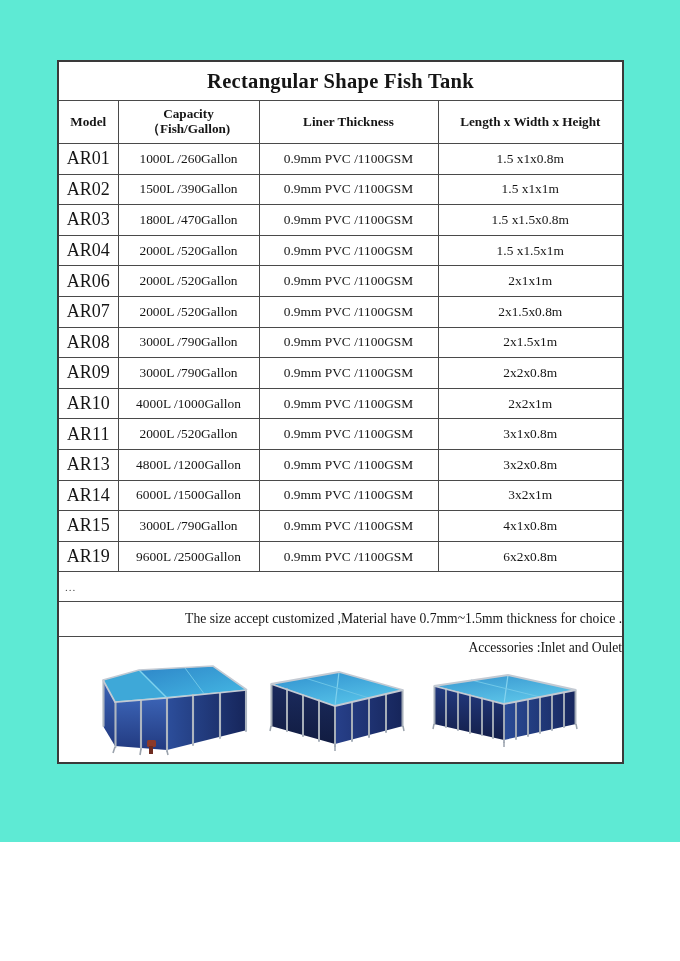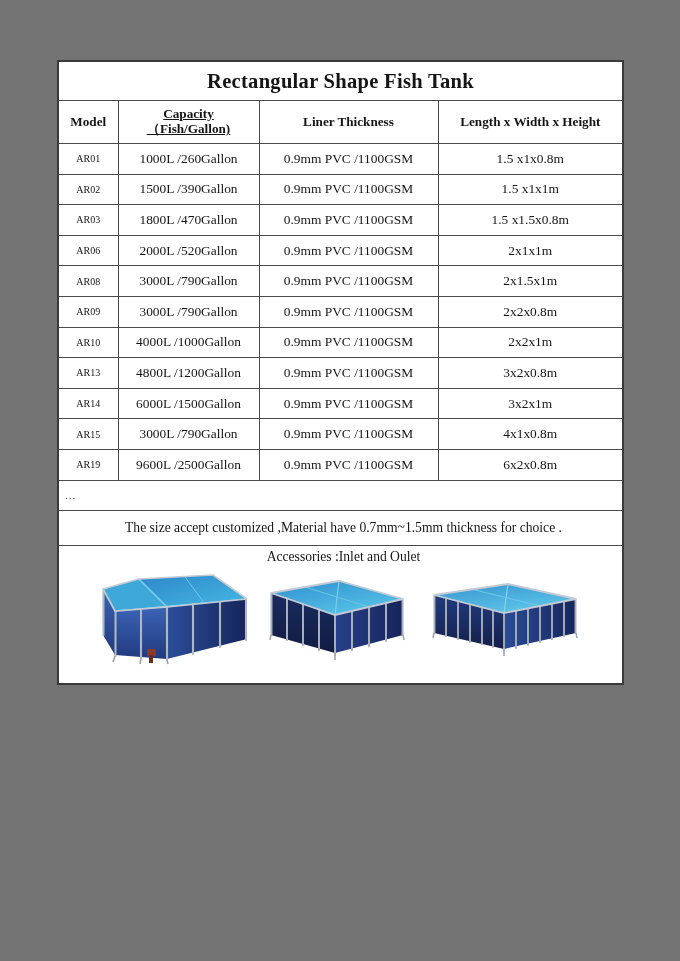--- a/index.html
+++ b/index.html
@@ -11,22 +11,22 @@
     height: 961px;
     background: #ffffff;
     font-family: "Liberation Serif", "DejaVu Serif", serif;
     color: #1a1a1a;
     overflow: hidden;
   }
 
   #page {
     position: relative;
     width: 680px;
-    height: 961px;
-    background: #737373;
+    height: 842px;
+    background: #5eead4;
   }
 
   
   #spec-table-wrap {
     position: absolute;
     left: 57px;
     top: 60px;
     width: 565px;
   }
 
@@ -66,50 +66,49 @@
     height: 38px;
     font-size: 13.2px;
     font-weight: bold;
     line-height: 1.12;
     padding: 2px 2px;
     margin-top: 36px;
   }
   tr.head-row td .sub {
     display: block;
     white-space: nowrap;
-    text-decoration: underline;
   }
 
   tr.data-row td {
     height: 29.6px;
     font-size: 13.4px;
   }
-  tr.data-row td.model { font-size: 10px; margin-top: 43px; }
+  tr.data-row td.model { font-size: 18px; margin-top: 43px; }
 
   tr.ellipsis-row td {
     height: 29px;
     text-align: left;
     padding-left: 6px;
     font-size: 11px;
     color: #4a4a4a;
     letter-spacing: 1px;
   }
 
   tr.note-row td {
     height: 34px;
-    text-align: center;
+    text-align: right;
     padding-left: 6px;
     font-size: 13.6px;
   }
 
   tr.acc-row td {
     height: 122px;
-    text-align: center;
+    text-align: right;
     vertical-align: top;
-    padding: 3px 0 12px 6px;
+    padding: 3px 0 0 6px;
   }
 
   .acc-label {
     font-size: 13.6px;
     display: block;
     margin-bottom: 2px;
   }
 
   .tank-strip {
     position: relative;
@@ -168,42 +167,60 @@
             <td class="liner">0.9mm PVC /1100GSM</td>
             <td class="dimensions">1.5 x1x1m</td>
           </tr>
           <tr class="data-row">
             <td class="model">AR03</td>
             <td class="capacity">1800L /470Gallon</td>
             <td class="liner">0.9mm PVC /1100GSM</td>
             <td class="dimensions">1.5 x1.5x0.8m</td>
           </tr>
           <tr class="data-row">
+            <td class="model">AR04</td>
+            <td class="capacity">2000L /520Gallon</td>
+            <td class="liner">0.9mm PVC /1100GSM</td>
+            <td class="dimensions">1.5 x1.5x1m</td>
+          </tr>
+          <tr class="data-row">
             <td class="model">AR06</td>
             <td class="capacity">2000L /520Gallon</td>
             <td class="liner">0.9mm PVC /1100GSM</td>
             <td class="dimensions">2x1x1m</td>
           </tr>
           <tr class="data-row">
+            <td class="model">AR07</td>
+            <td class="capacity">2000L /520Gallon</td>
+            <td class="liner">0.9mm PVC /1100GSM</td>
+            <td class="dimensions">2x1.5x0.8m</td>
+          </tr>
+          <tr class="data-row">
             <td class="model">AR08</td>
             <td class="capacity">3000L /790Gallon</td>
             <td class="liner">0.9mm PVC /1100GSM</td>
             <td class="dimensions">2x1.5x1m</td>
           </tr>
           <tr class="data-row">
             <td class="model">AR09</td>
             <td class="capacity">3000L /790Gallon</td>
             <td class="liner">0.9mm PVC /1100GSM</td>
             <td class="dimensions">2x2x0.8m</td>
           </tr>
           <tr class="data-row">
             <td class="model">AR10</td>
             <td class="capacity">4000L /1000Gallon</td>
             <td class="liner">0.9mm PVC /1100GSM</td>
             <td class="dimensions">2x2x1m</td>
+          </tr>
+          <tr class="data-row">
+            <td class="model">AR11</td>
+            <td class="capacity">2000L /520Gallon</td>
+            <td class="liner">0.9mm PVC /1100GSM</td>
+            <td class="dimensions">3x1x0.8m</td>
           </tr>
           <tr class="data-row">
             <td class="model">AR13</td>
             <td class="capacity">4800L /1200Gallon</td>
             <td class="liner">0.9mm PVC /1100GSM</td>
             <td class="dimensions">3x2x0.8m</td>
           </tr>
           <tr class="data-row">
             <td class="model">AR14</td>
             <td class="capacity">6000L /1500Gallon</td>

